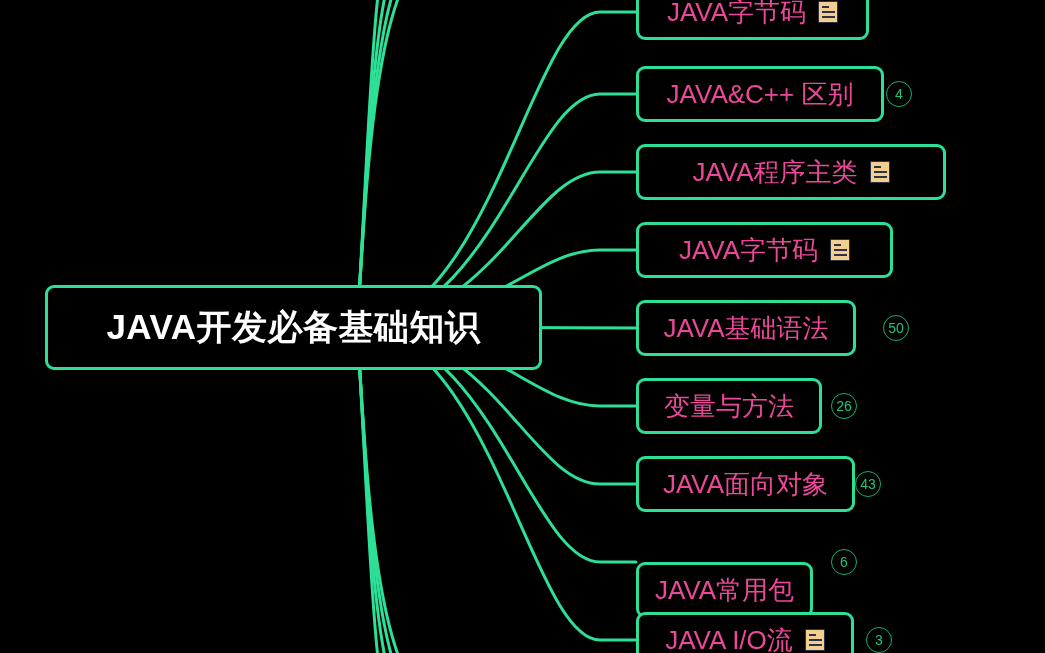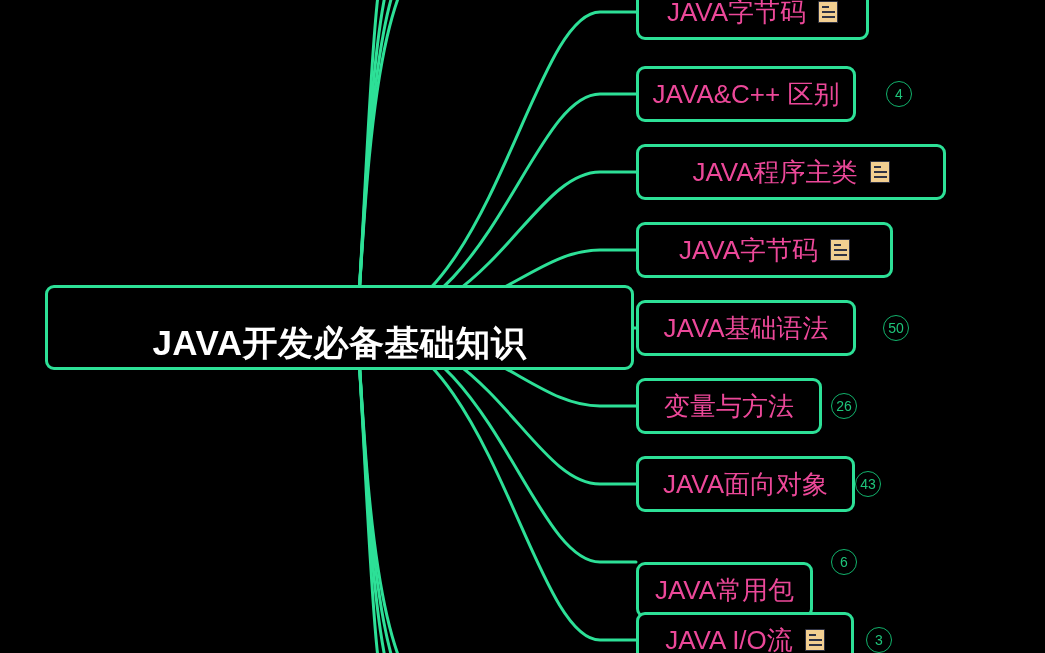--- a/index.html
+++ b/index.html
@@ -26,27 +26,27 @@
     width: 1045px;
     height: 653px;
     pointer-events: none;
   }
 
   
   #root-node {
     position: absolute;
     left: 45px;
     top: 285px;
-    width: 589px;
+    width: 497px;
     height: 85px;
     background: #000000;
     border: 3px solid #2de097;
     border-radius: 9px;
     display: flex;
-    align-items: flex-end;
+    align-items: center;
     justify-content: center;
     z-index: 5;
   }
   #root-node .root-label {
     color: #ffffff;
     font-size: 35px;
     font-weight: bold;
     letter-spacing: 0.5px;
     white-space: nowrap;
   }
@@ -146,21 +146,21 @@
       <div class="child-node" style="left: 636px; top: -16px; width: 233px; height: 56px;">
         <div class="node-inner">
           <span class="child-label">JAVA字节码</span>
           <span class="note-icon">
             <i></i>
             <i></i>
             <i></i>
           </span>
         </div>
       </div>
-      <div class="child-node" style="left: 636px; top: 66px; width: 220px; height: 56px;">
+      <div class="child-node" style="left: 636px; top: 66px; width: 248px; height: 56px;">
         <div class="node-inner">
           <span class="child-label">JAVA&amp;C++ 区别</span>
         </div>
       </div>
       <div class="child-node" style="left: 636px; top: 144px; width: 310px; height: 56px;">
         <div class="node-inner">
           <span class="child-label">JAVA程序主类</span>
           <span class="note-icon">
             <i></i>
             <i></i>

